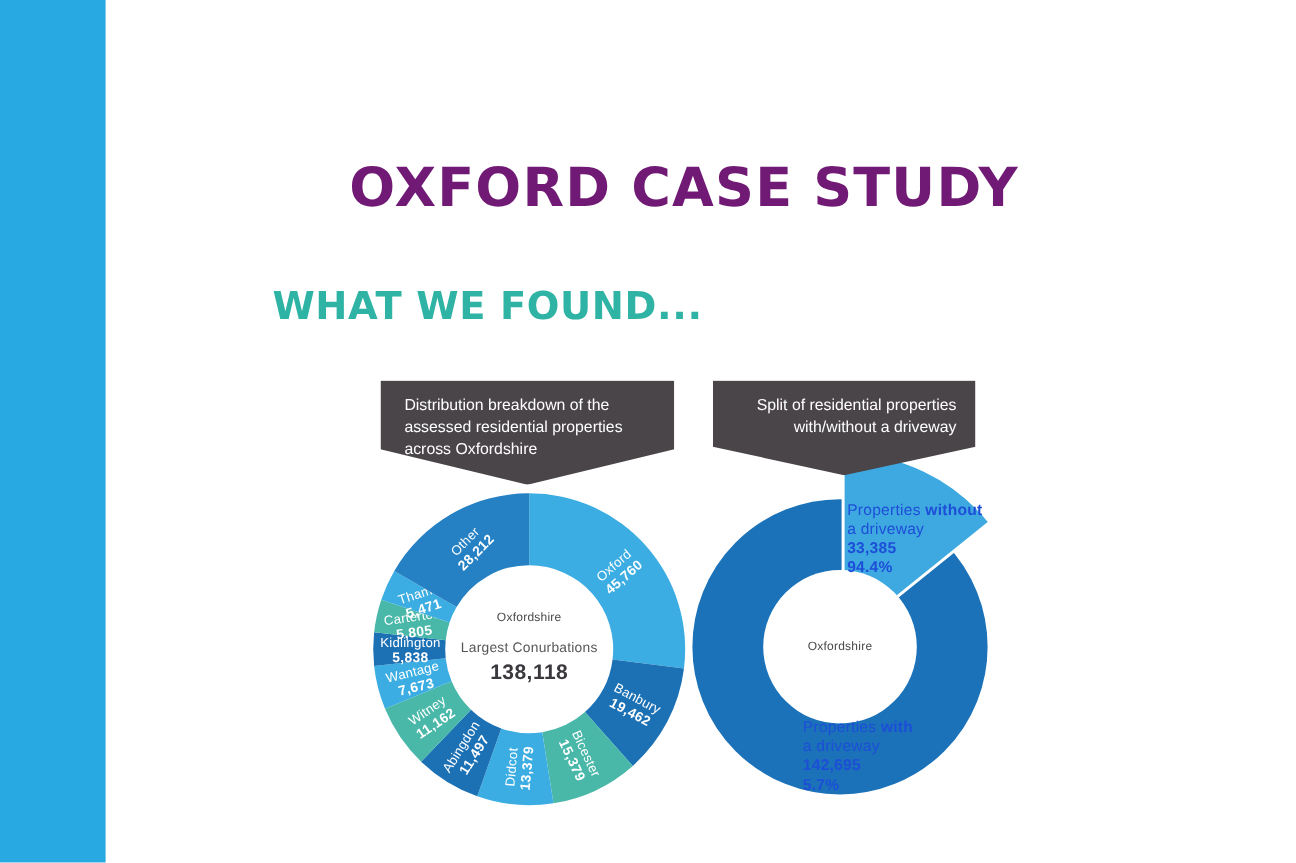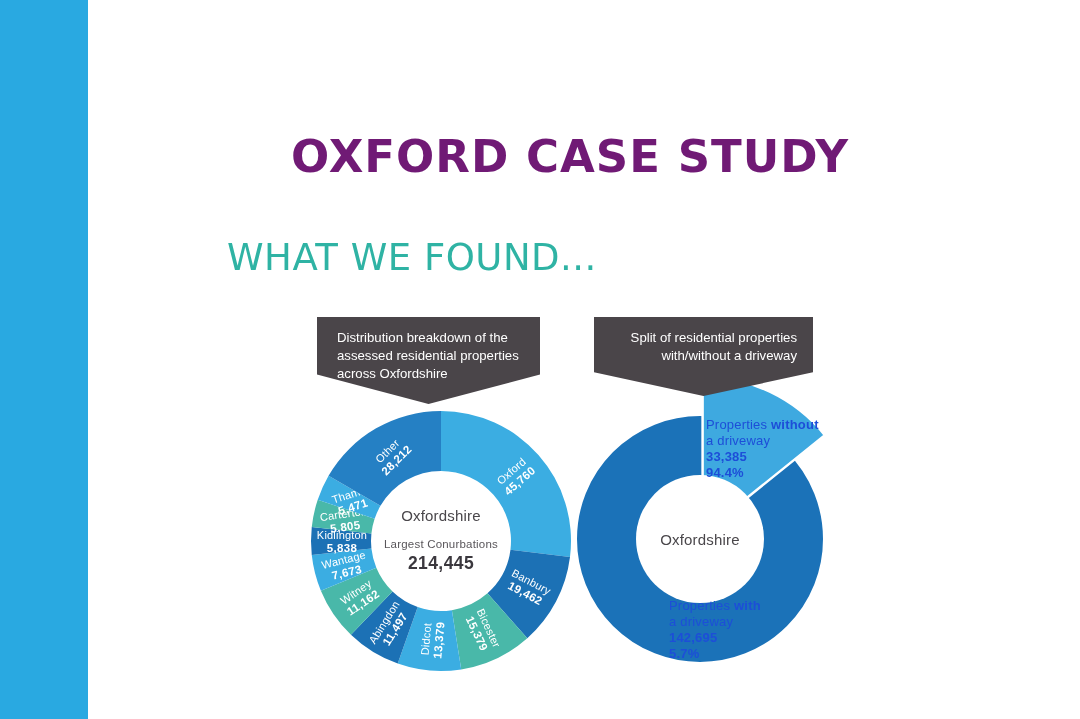--- a/index.html
+++ b/index.html
@@ -2,34 +2,34 @@
 <html><head>
 <meta charset="utf-8">
 <style>
   html,body{margin:0;padding:0;background:#ffffff;}
   #slide{position:relative;width:1080px;height:719px;background:#ffffff;overflow:hidden;
          font-family:"Liberation Sans",sans-serif;}
   #sidebar{position:absolute;left:0;top:0;width:88px;height:719px;}
   #page-title{position:absolute;left:140px;top:130px;width:860px;text-align:center;
       font-family:"DejaVu Sans",sans-serif;font-weight:700;font-size:45px;letter-spacing:1px;}
   #section-heading{position:absolute;left:227px;top:236px;
-      font-family:"DejaVu Sans",sans-serif;font-weight:400;font-size:37px;letter-spacing:.5px;}
+      font-family:"DejaVu Sans",sans-serif;font-weight:700;font-size:32px;letter-spacing:.5px;}
   .callout{position:absolute;color:#fff;font-size:13.2px;line-height:1.36;
       padding:12px 16px 0 16px;box-sizing:border-box;white-space:pre-line;z-index:5;}
-  #callout-left{left:317px;top:317px;width:223px;height:87px;
+  #callout-left{left:317px;top:317px;width:245px;height:87px;
       clip-path:polygon(0 0,100% 0,100% 66%,50% 100%,0 66%);padding-left:20px;}
   #callout-right{left:594px;top:317px;width:219px;height:79px;
       clip-path:polygon(0 0,100% 0,100% 70%,50% 100%,0 70%);}
   svg.donut{position:absolute;z-index:1;}
   #left-donut-svg{left:309px;top:409px;}
   #right-donut-svg{left:530px;top:368px;}
   .center-overlay{position:absolute;z-index:3;text-align:center;transform:translate(-50%,-50%);width:170px;}
   #left-center{left:441px;top:540px;}
   #right-center{left:700px;top:539px;}
-  .center-name{font-size:15px;color:#4a474b;letter-spacing:.2px;}
+  .center-name{font-size:10px;color:#4a474b;letter-spacing:.2px;}
   .center-sub{font-size:11.5px;color:#59565a;margin-top:14px;letter-spacing:.2px;}
   .center-total{font-size:17.5px;color:#3b383e;font-weight:700;margin-top:3px;letter-spacing:.4px;}
   .ring-label{position:absolute;z-index:3;color:#1d4ed8;font-size:13px;line-height:16px;letter-spacing:.2px;}
   #label-without{left:706px;top:417px;}
   #label-with{left:669px;top:598px;}
   .ring-label b{font-weight:700;}
 </style>
 </head>
 <body>
 
@@ -108,21 +108,21 @@
 
   <svg id="right-donut-svg" class="donut" width="340" height="340">
       <circle cx="170" cy="171" r="93" fill="none" stroke="#1B72B8" stroke-width="60"></circle>
       <path d="M172.59038623414034 165.58798566539443 L172.59 8.59 A157 157 0 0 1 294.87 67.11 Z" fill="#3EA9E0" stroke="#ffffff" stroke-width="2.5"></path>
       <circle cx="170" cy="171" r="64" fill="#ffffff"></circle>
     </svg>
 
   <div id="left-center" class="center-overlay">
     <div class="center-name">Oxfordshire</div>
     <div class="center-sub">Largest Conurbations</div>
-    <div class="center-total">214,445</div>
+    <div class="center-total">138,118</div>
   </div>
 
   <div id="right-center" class="center-overlay">
     <div class="center-name">Oxfordshire</div>
   </div>
 
   <div id="label-without" class="ring-label">
     <div><span>Properties </span><b>without</b></div>
     <div>a driveway</div>
     <div><b>33,385</b></div>

